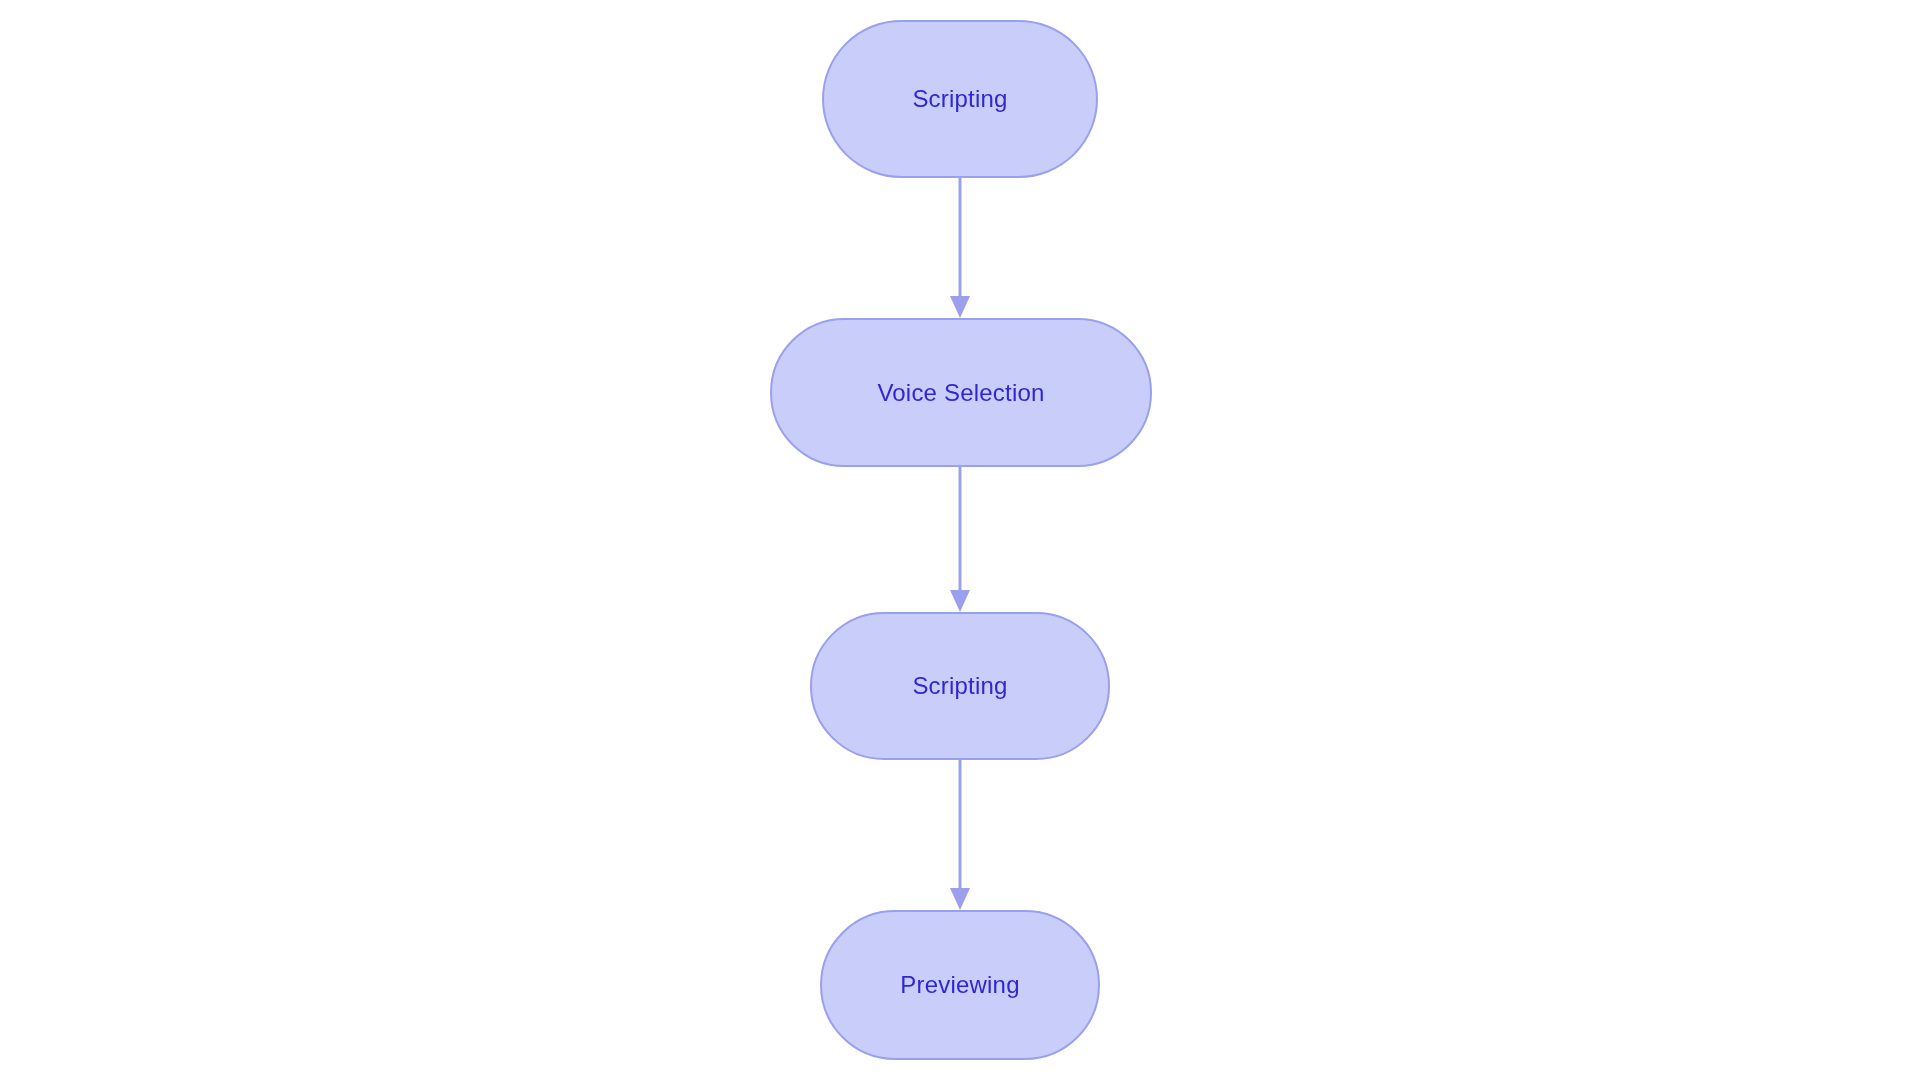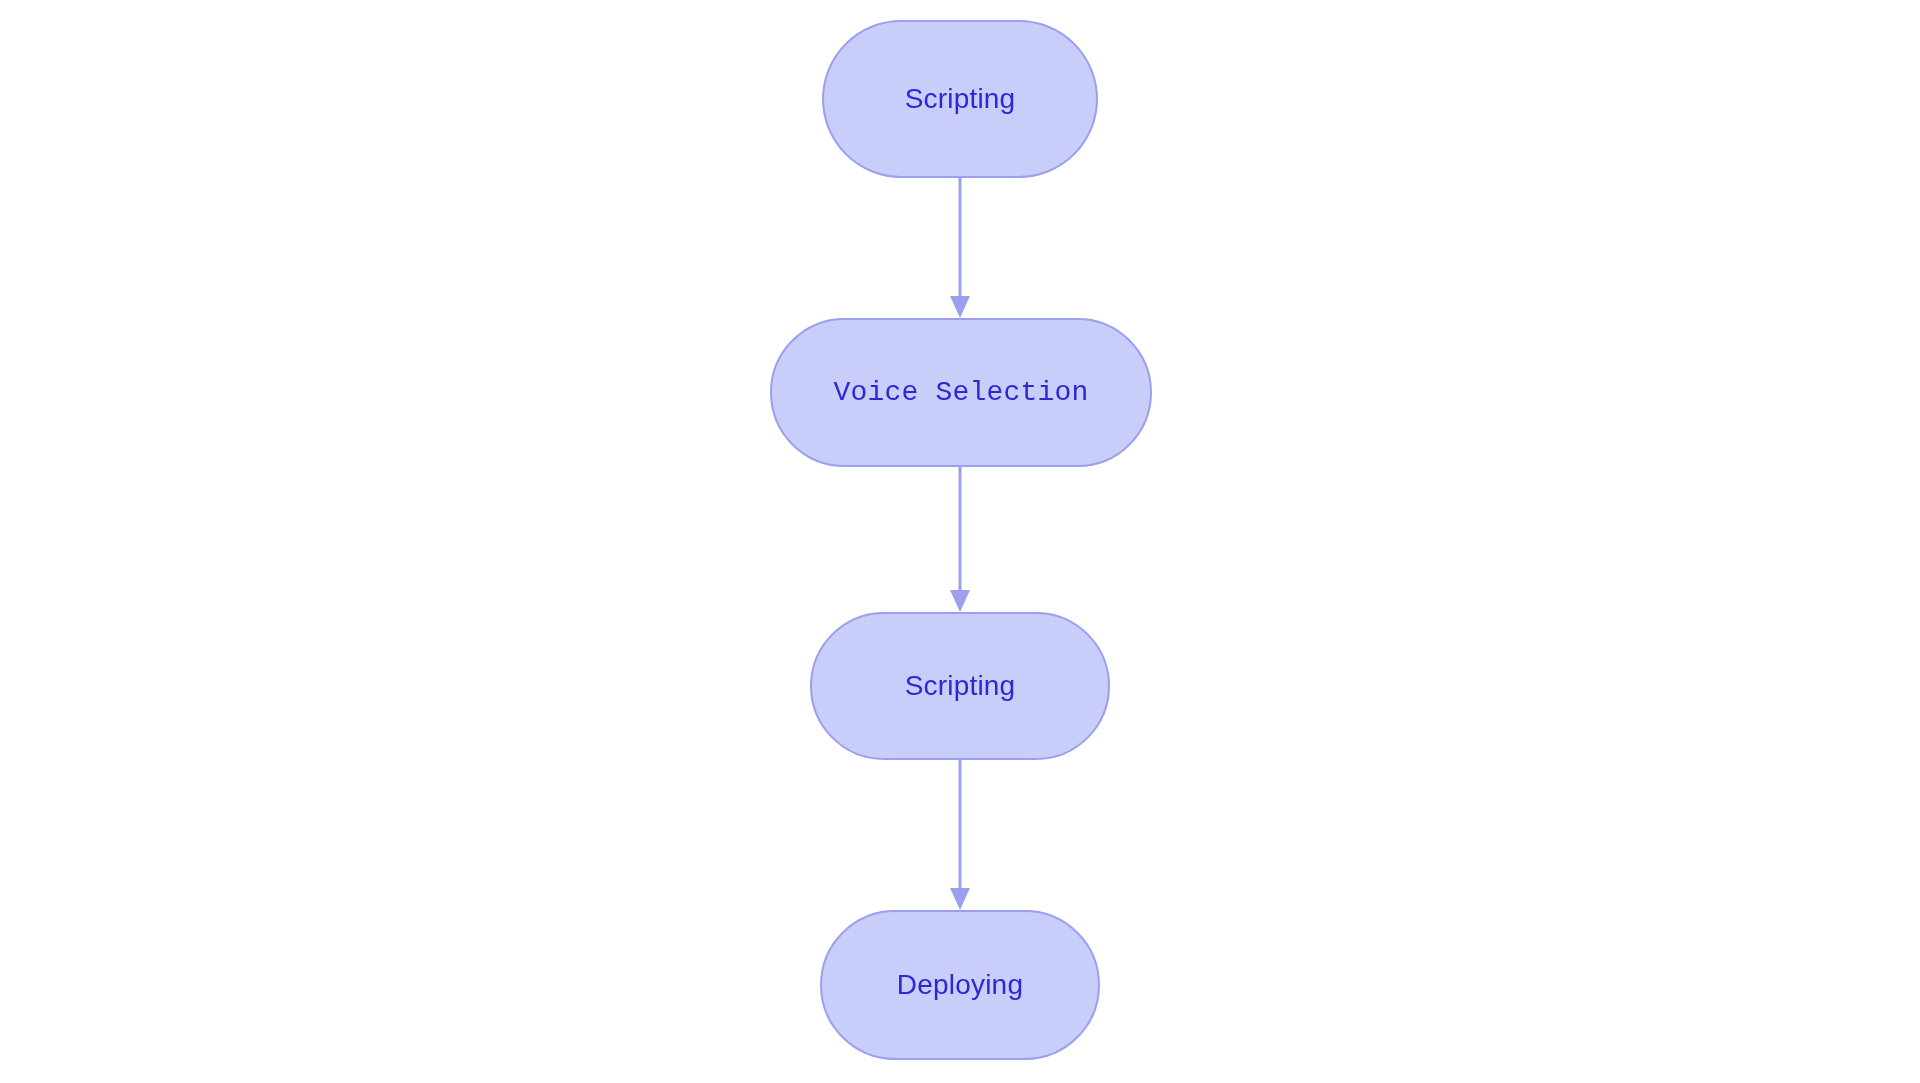--- a/index.html
+++ b/index.html
@@ -25,21 +25,21 @@
   .flow-node {
     position: absolute;
     box-sizing: border-box;
     display: flex;
     align-items: center;
     justify-content: center;
     background: #c8cdfa;
     border: 2px solid #9aa0ee;
     border-radius: 999px;
     color: #2f27d4;
-    font-size: 28px;
+    font-size: 24px;
     font-weight: 400;
     letter-spacing: 0.2px;
     white-space: nowrap;
     line-height: 1;
     font-family: "Liberation Sans", "DejaVu Sans", sans-serif;
   }
 
   .node-label {
     display: block;
     pointer-events: none;
@@ -88,25 +88,25 @@
 
   <div class="flow-edge" style="left:960px; top:760px;">
     <div class="edge-line" style="height:128px;"></div>
     <div class="edge-arrow" style="top:128px;"></div>
   </div>
 
   <div class="flow-node" style="left:822px; top:20px; width:276px; height:158px;">
     <span class="node-label">Scripting</span>
   </div>
 
-  <div class="flow-node" style="left:770px; top:318px; width:382px; height:149px;font-family:Liberation Mono, monospace;">
+  <div class="flow-node" style="left:770px; top:318px; width:382px; height:149px;">
     <span class="node-label">Voice Selection</span>
   </div>
 
   <div class="flow-node" style="left:810px; top:612px; width:300px; height:148px;">
     <span class="node-label">Scripting</span>
   </div>
 
   <div class="flow-node" style="left:820px; top:910px; width:280px; height:150px;">
-    <span class="node-label">Deploying</span>
+    <span class="node-label">Previewing</span>
   </div>
 
 </div>
 
 </body></html>

